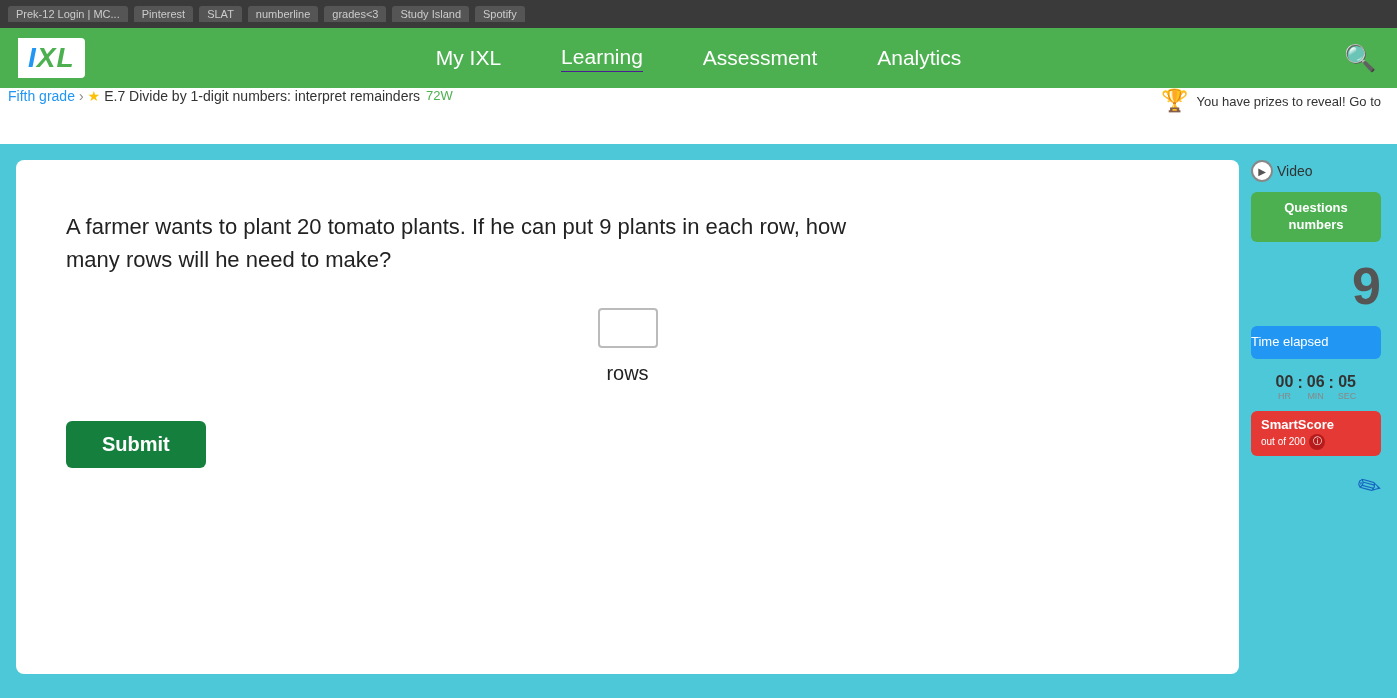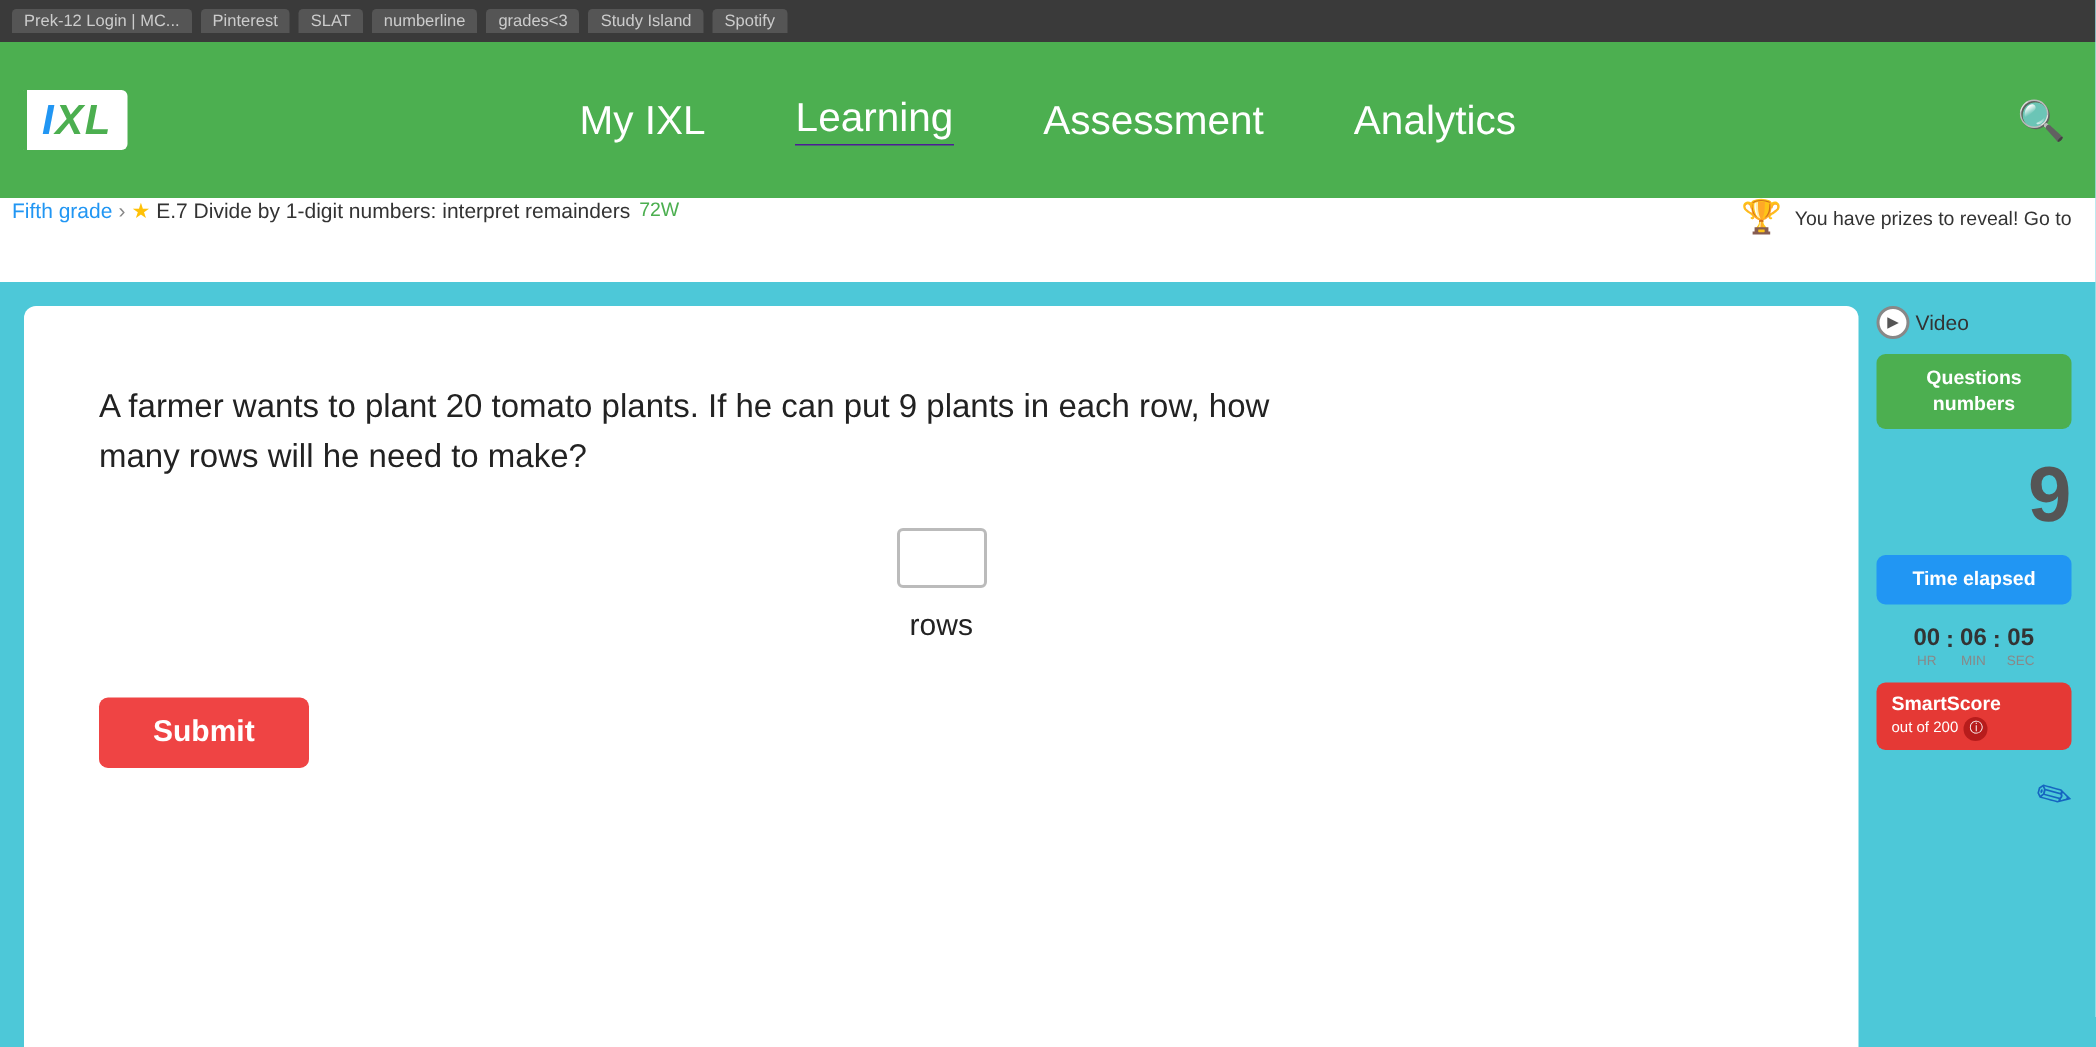--- a/index.html
+++ b/index.html
@@ -22,21 +22,21 @@
       border-radius: 3px 3px 0 0;
       white-space: nowrap;
       overflow: hidden;
       text-overflow: ellipsis;
       max-width: 120px;
     }
 
     
     .navbar {
       background: #4caf50;
-      height: 104px;
+      height: 60px;
       display: flex;
       align-items: center;
       justify-content: center;
       position: relative;
       padding: 0 20px;
     }
     .logo {
       position: absolute;
       left: 12px;
       background: #fff;
@@ -50,21 +50,21 @@
       border-left: 6px solid #4caf50;
     }
     .logo span { color: #2196f3; }
     .nav-links {
       display: flex;
       gap: 60px;
       align-items: center;
     }
     .nav-link {
       color: #fff;
-      font-size: 27px;
+      font-size: 21px;
       font-weight: 500;
       cursor: pointer;
       text-decoration: none;
     }
     .nav-link.active {
       border-bottom: 1px solid #4c1d95;
       padding-bottom: 2px;
     }
     .search-icon-nav {
       position: absolute;
@@ -144,21 +144,21 @@
       font-size: 18px;
       text-align: center;
       outline: none;
       background: #fff;
     }
     .answer-label {
       font-size: 20px;
       color: #222;
     }
     .submit-btn {
-      background: #ef4444;
+      background: #15803d;
       color: #fff;
       border: none;
       border-radius: 6px;
       font-size: 20px;
       font-weight: bold;
       padding: 12px 36px;
       cursor: pointer;
     }
 
     
@@ -213,25 +213,25 @@
       font-size: 52px;
       font-weight: bold;
       color: #555;
       margin-top: 4px;
     }
     .time-elapsed-btn {
       background: #2196f3;
       color: #fff;
       border: none;
       border-radius: 6px;
-      padding: 8px 20px;
+      padding: 8px 0;
       font-size: 13px;
-      font-weight: bold;
-      cursor: pointer;
-      text-align: center;
+      font-weight: normal;
+      cursor: pointer;
+      text-align: left;
       line-height: 1.3;
     }
     .timer-display {
       display: flex;
       justify-content: center;
       gap: 4px;
       margin-top: 4px;
     }
     .timer-block {
       text-align: center;

